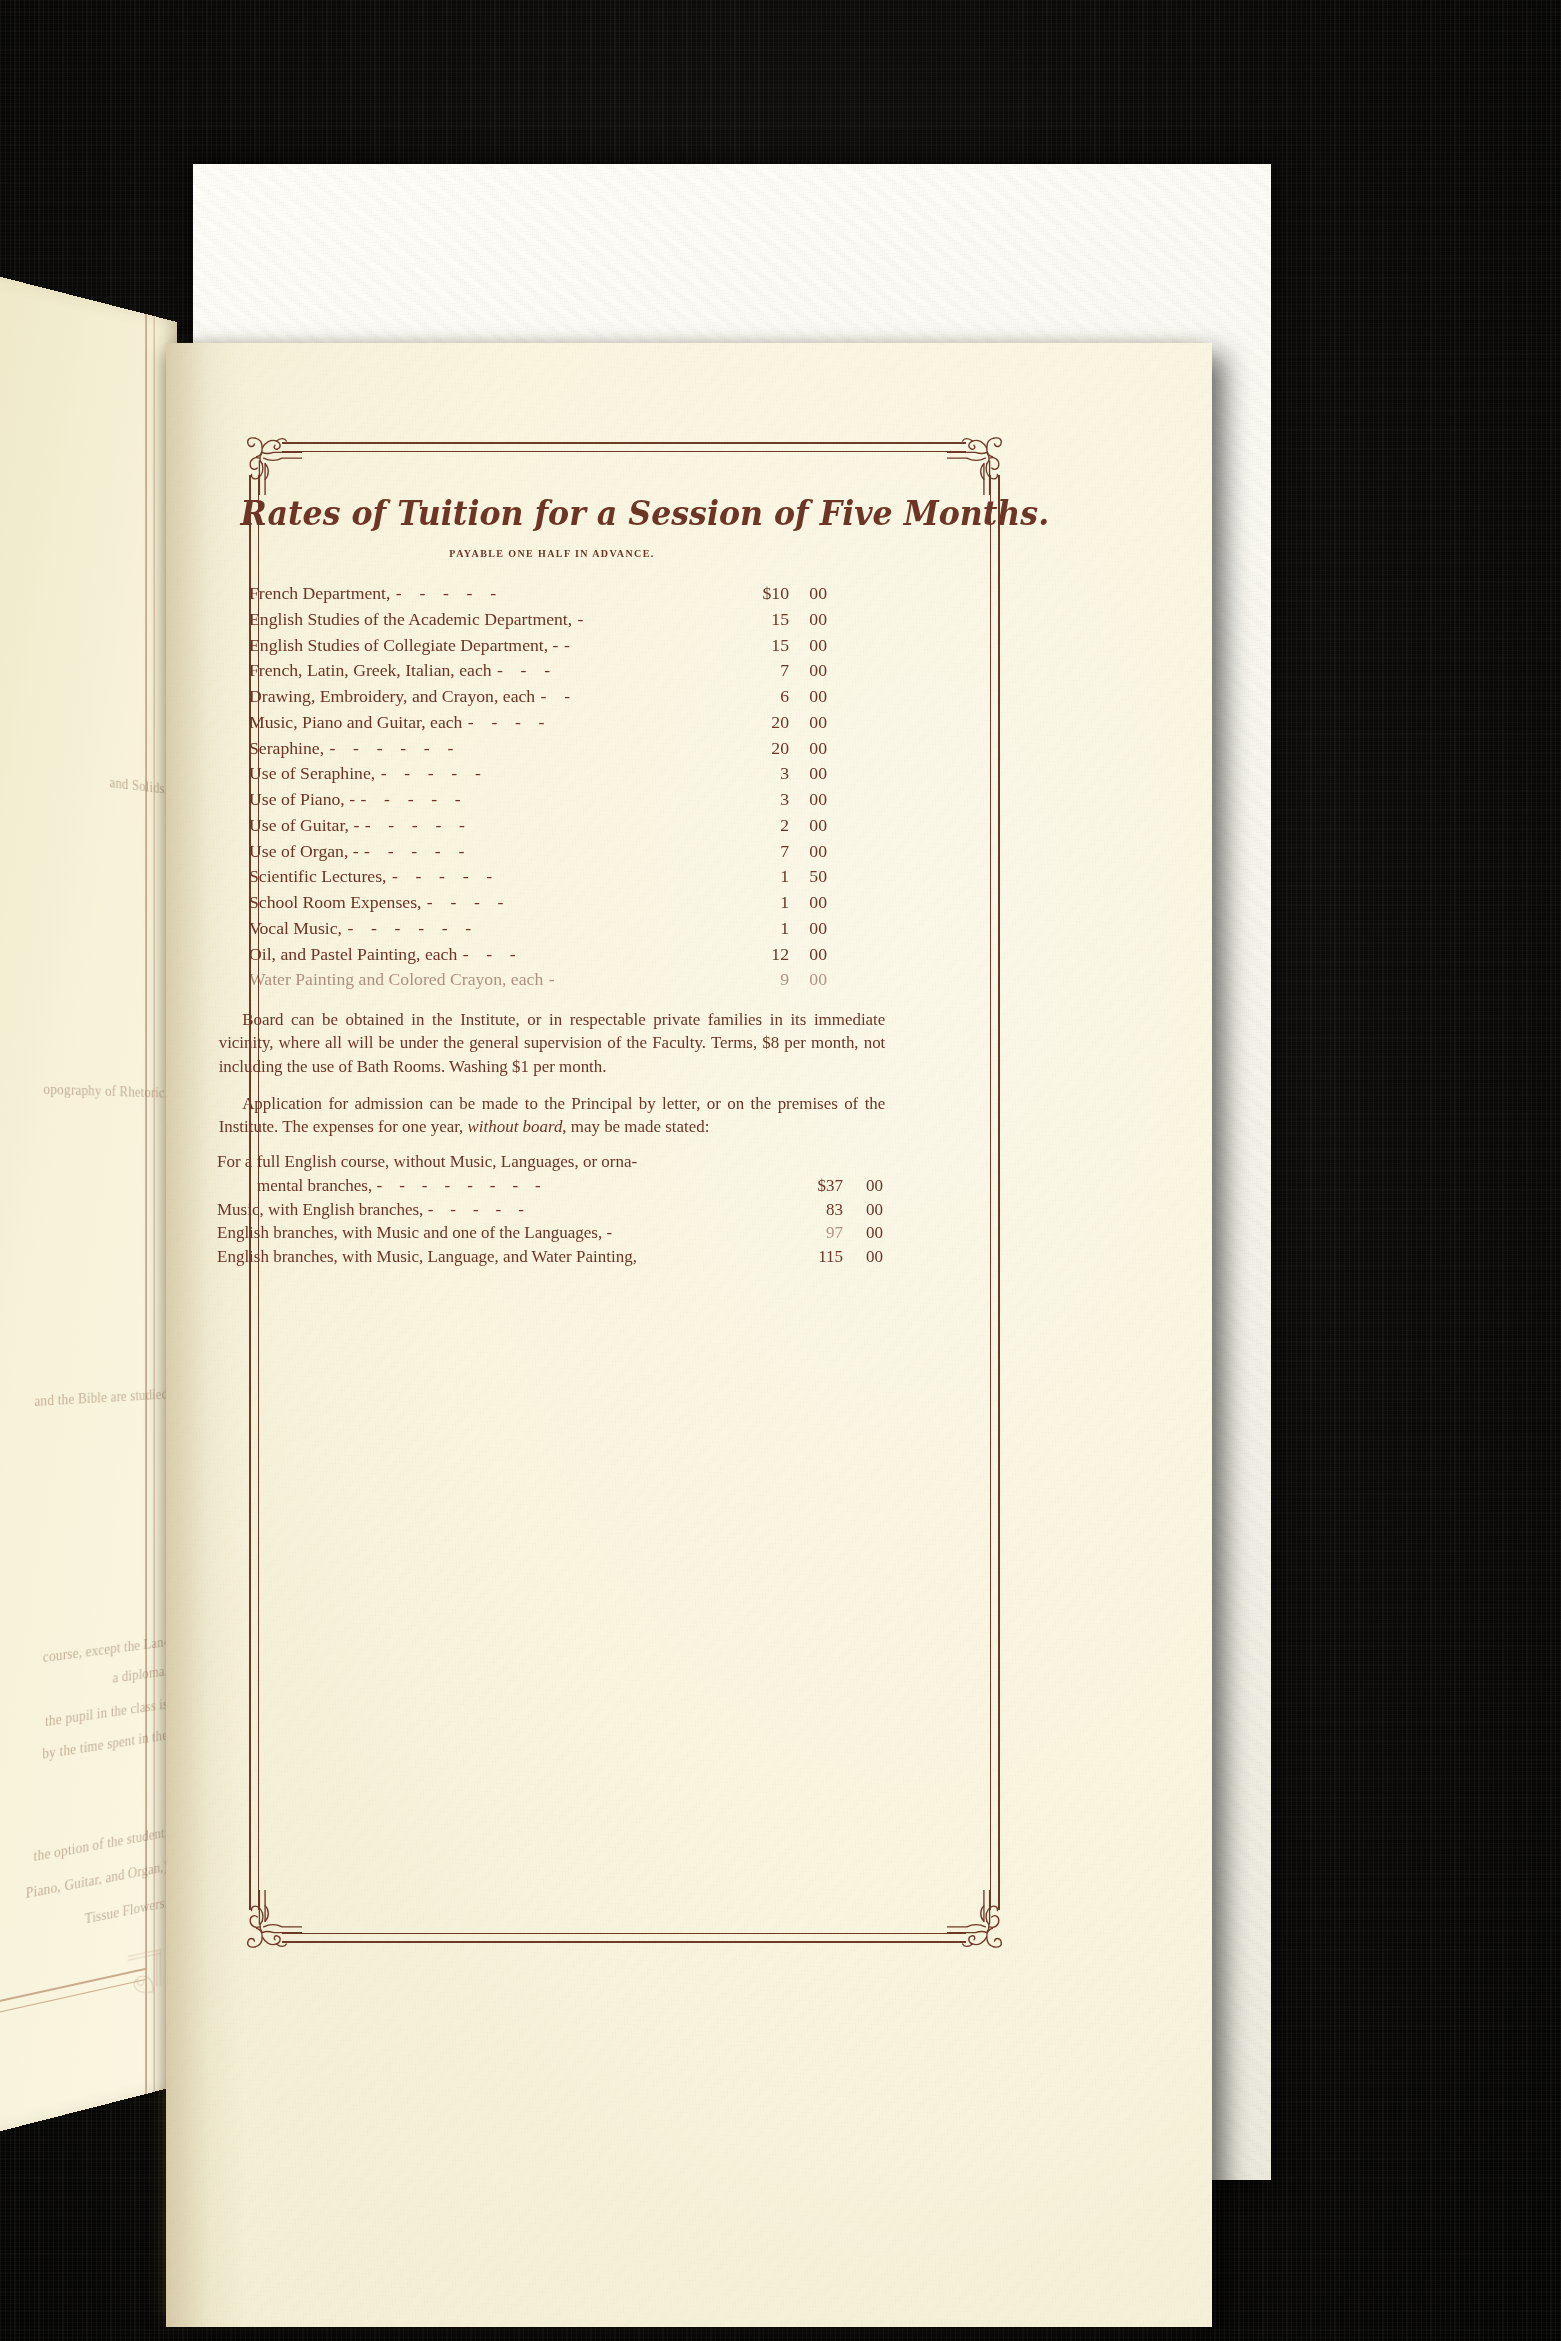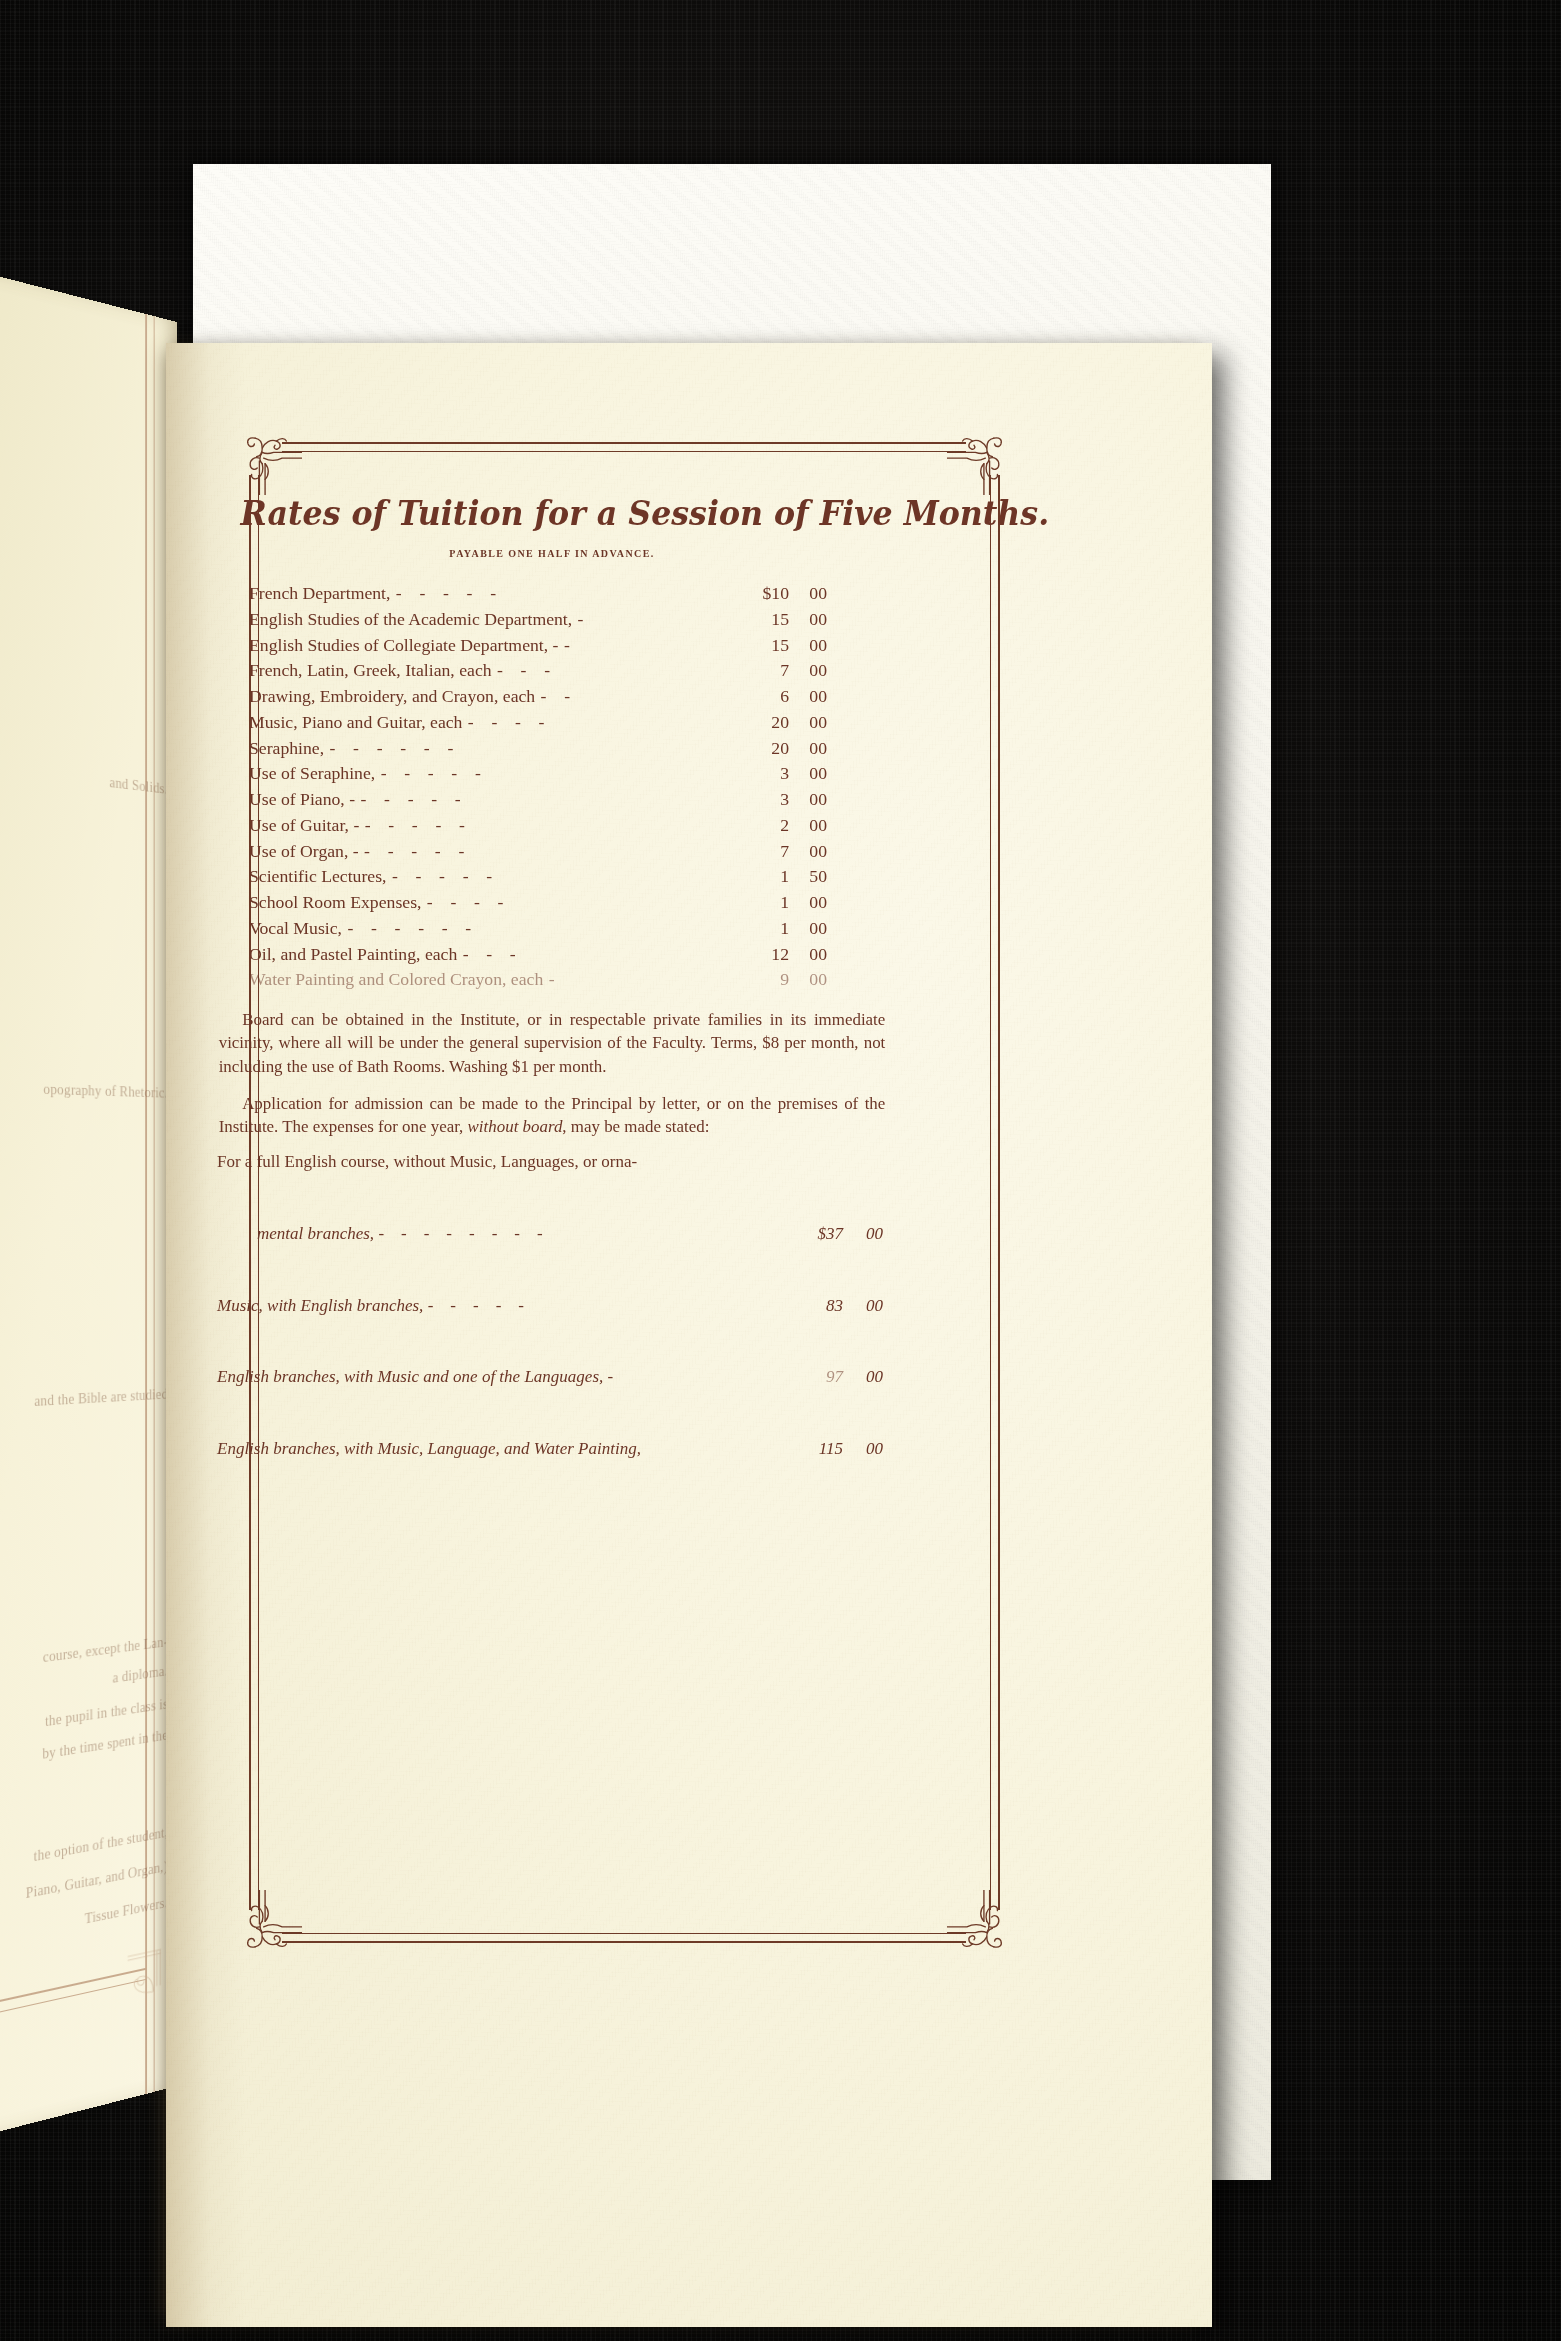--- a/index.html
+++ b/index.html
@@ -150,25 +150,25 @@
     margin-top:15px;color:#6b3526;
     text-indent:23.6px;
     transform:scaleX(0.995);
   }
   .para.tight{margin-top:14px;}
   .para i{font-style:italic;}
 
   
   #summary{margin-top:11.8px;font-size:17px;line-height:1.40;color:#6b3526;}
   .sum-lead{white-space:nowrap;}
-  .sum-row{display:flex;align-items:flex-end;white-space:nowrap;font-style:italic;}
+  .sum-row{display:flex;align-items:flex-start;white-space:nowrap;}
   .sum-label{flex:0 0 auto;}
   .sum-dots{flex:1 1 auto;margin:0 4.3px;overflow:hidden;}
   .sum-amt{flex:0 0 92px;text-align:left;}
-  .sum-amt .num{display:inline-block;width:48px;text-align:right;margin-top:48px;}
+  .sum-amt .num{display:inline-block;width:48px;text-align:right;}
   .sum-amt .cents{display:inline-block;width:40px;text-align:right;}
   .indent{padding-left:40px;}
 
   .faded{opacity:.52;}
 </style>
 </head>
 <body>
 
 <div id="backdrop"></div>
 

